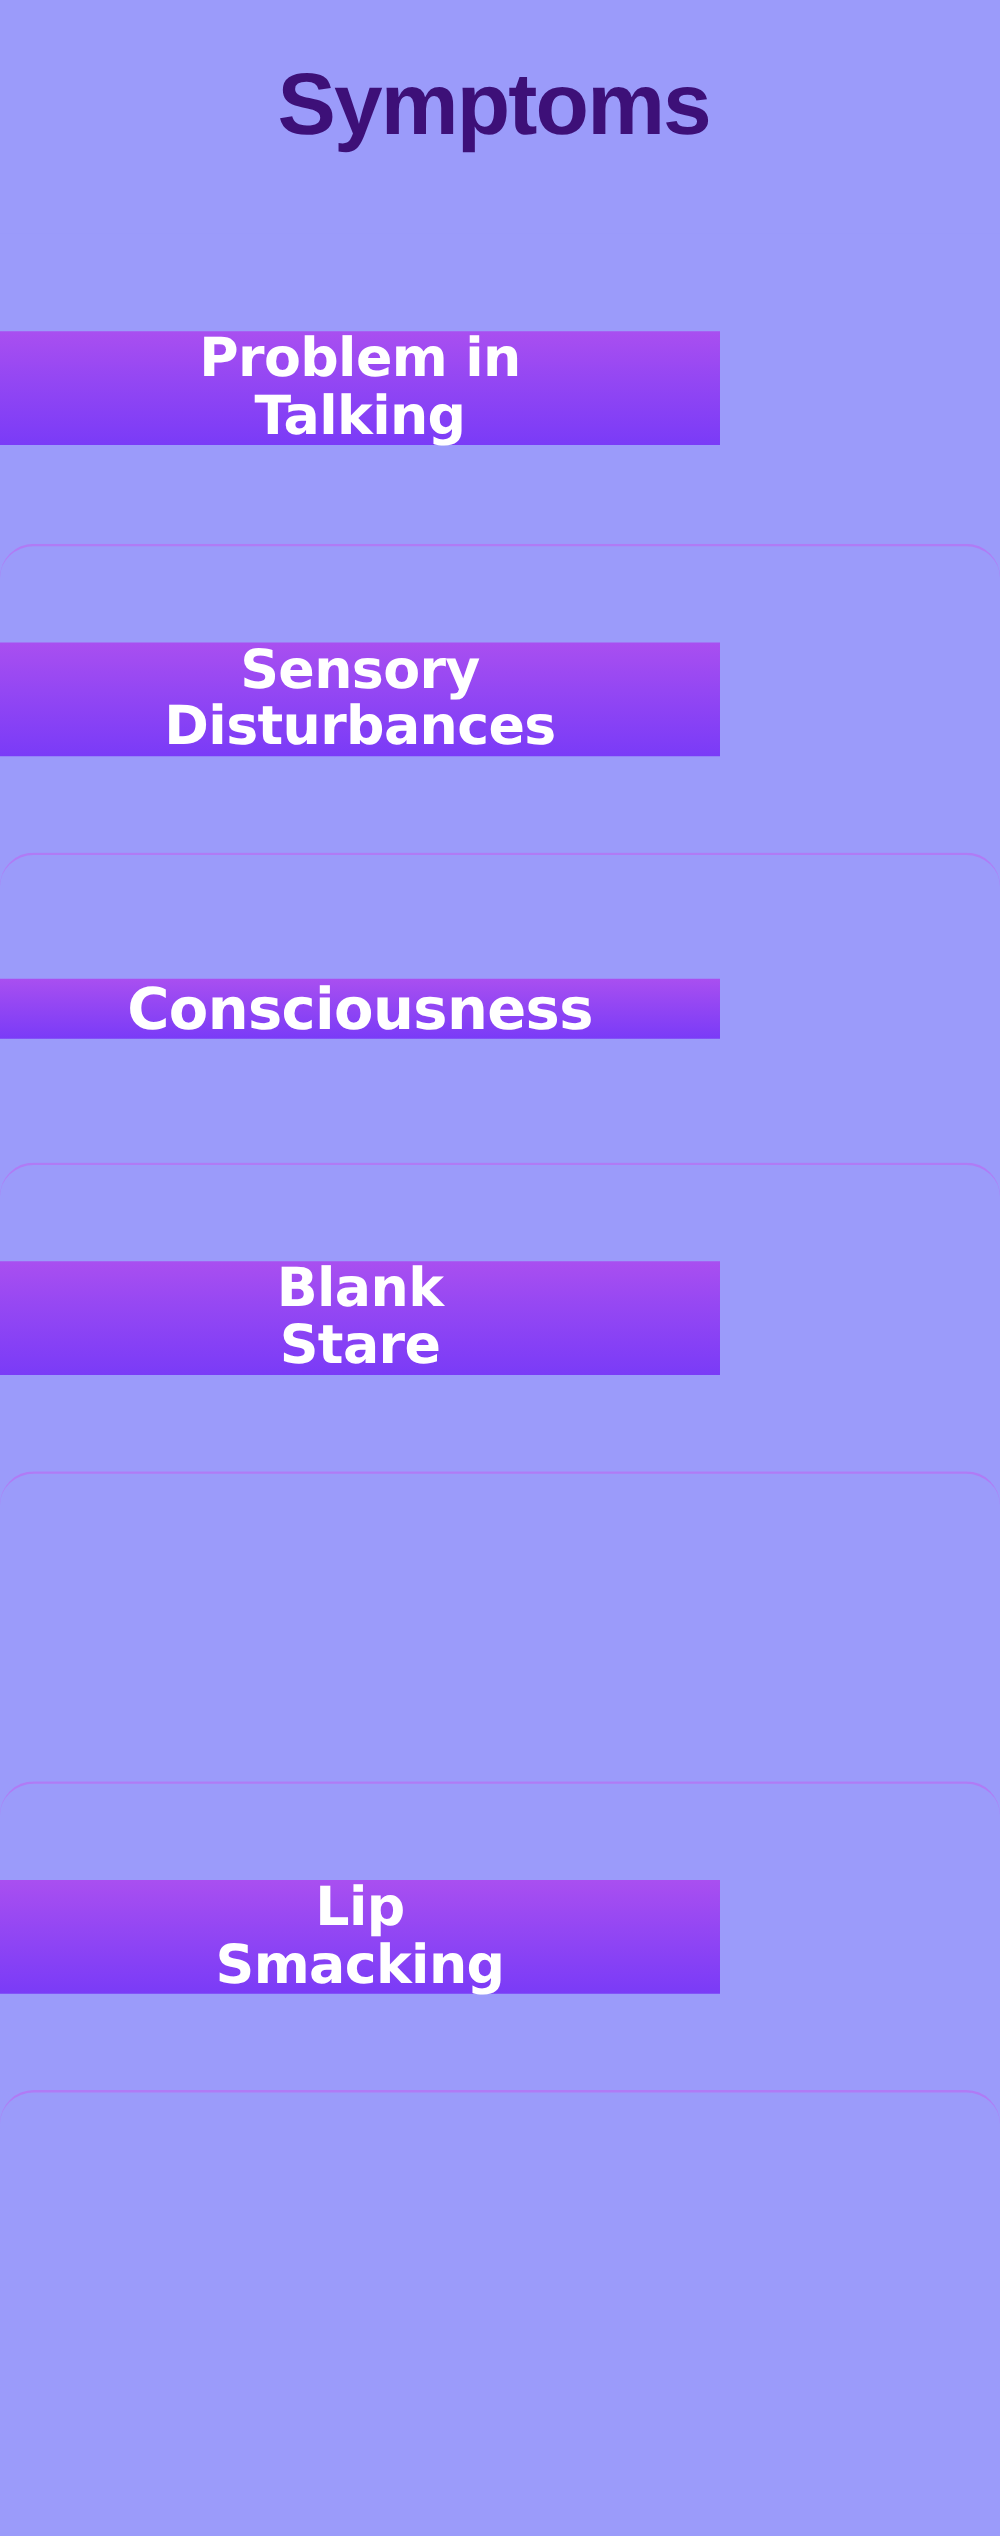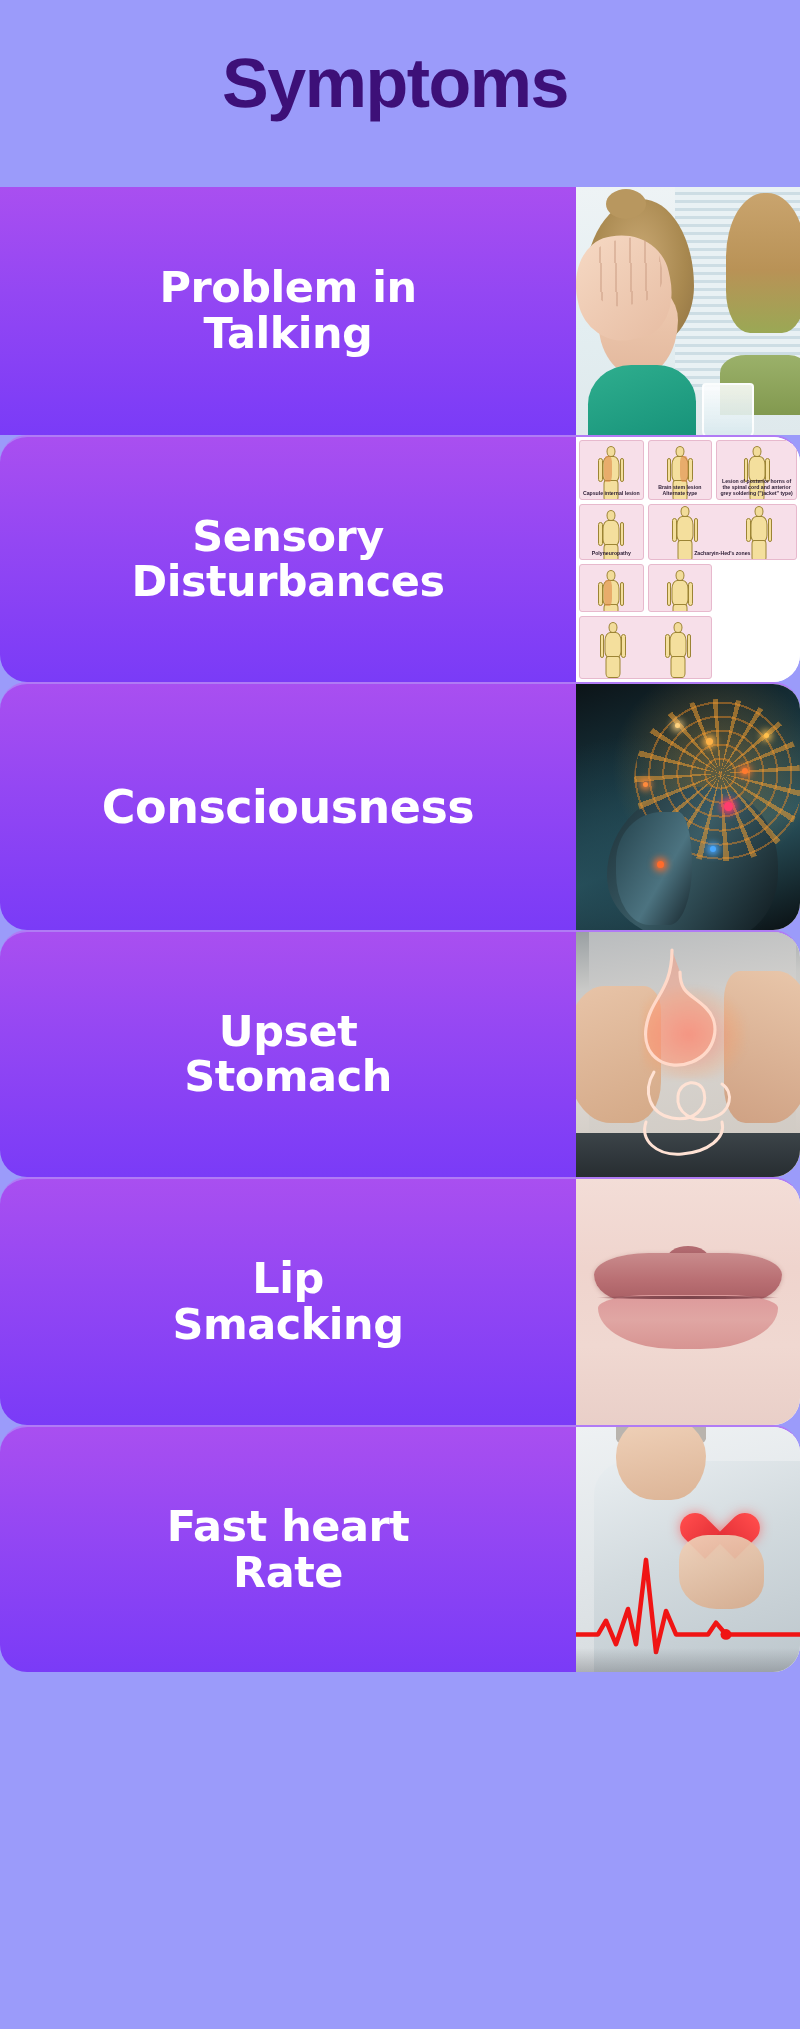--- a/index.html
+++ b/index.html
@@ -49,20 +49,21 @@
     left: 0; top: 187px;
     width: 800px;
     height: 1733px;
   }
   .row {
     position: relative;
     display: flex;
     width: 800px;
     height: 247.57px;
     overflow: hidden;
+    align-items: center;
   }
   .row + .row { border-top: 2px solid #b07bf5; border-radius: 27px; }
 
   .row-label {
     width: 576px;
     flex: 0 0 576px;
     background: linear-gradient(180deg, #a94ff0 0%, #9447f3 42%, #7a3bf7 100%);
     display: flex;
     align-items: center;
     justify-content: center;
@@ -510,26 +511,38 @@
           <span class="spark" style="color:#ff3d6e; left:66%; top:48%; width:9px; height:9px;"></span>
           <span class="spark" style="color:#ffd27f; left:44%; top:16%; width:5px; height:5px;"></span>
           <span class="spark" style="color:#4aa8ff; left:60%; top:66%; width:6px; height:6px;"></span>
           <span class="spark" style="color:#ff6b2b; left:36%; top:72%; width:7px; height:7px;"></span>
           <span class="spark" style="color:#ffc14d; left:84%; top:20%; width:5px; height:5px;"></span>
           <span class="spark" style="color:#ff8a3d; left:30%; top:40%; width:5px; height:5px;"></span>
         </div>
       </div>
     </div>
 
-
     <div class="row">
       <div class="row-label">
-        <div class="row-label-text">Upset
-Stomach</div>
-      </div>
+        <div class="row-label-text">Blank
+Stare</div>
+      </div>
+      <div class="row-media">
+        <div class="art art-face">
+          <svg viewBox="0 0 224 248" width="224" height="248" aria-hidden="true">
+            <ellipse cx="118" cy="126" rx="78" ry="98" fill="#ffffff" stroke="#111111" stroke-width="7"></ellipse>
+            <ellipse cx="88" cy="108" rx="7" ry="9" fill="#111111"></ellipse>
+            <ellipse cx="148" cy="108" rx="7" ry="9" fill="#111111"></ellipse>
+            <rect x="72" y="176" width="94" height="8" rx="1" fill="#111111"></rect>
+          </svg>
+        </div>
+      </div>
+    </div>
+
+    <div class="row">
       <div class="row-media">
         <div class="art art-stomach">
           <div class="st-shirt"></div>
           <div class="st-pants"></div>
           <div class="st-arm-l"></div>
           <div class="st-arm-r"></div>
           <div class="st-glow"></div>
           <svg viewBox="0 0 224 248" width="224" height="248" style="position:absolute;inset:0;" aria-hidden="true">
             <path d="M96 18 C96 60, 74 66, 70 96 C66 126, 92 140, 116 130 C140 120, 146 92, 130 76 C116 62, 104 62, 104 40" fill="rgba(255,150,120,.45)" stroke="#ffd9c9" stroke-width="3.2" stroke-linecap="round"></path>
             <path d="M78 140 C66 160, 74 182, 96 186 C118 190, 132 176, 128 160 C124 146, 104 148, 102 164
@@ -549,24 +562,20 @@
         <div class="art art-lips">
           <div class="lip-cupid"></div>
           <div class="lip-upper"></div>
           <div class="lip-lower"></div>
           <div class="lip-line"></div>
         </div>
       </div>
     </div>
 
     <div class="row">
-      <div class="row-label">
-        <div class="row-label-text">Fast heart
-Rate</div>
-      </div>
       <div class="row-media">
         <div class="art art-heart">
           <div class="hr-shirt"></div>
           <div class="hr-hair"></div>
           <div class="hr-head"></div>
           <div class="hr-heart-shape"></div>
           <div class="hr-hand"></div>
           <svg class="hr-ecg" viewBox="0 0 224 115" preserveAspectRatio="none" aria-hidden="true">
             <polyline points="0,86 22,86 30,72 40,96 52,60 60,96 70,10 80,104 90,62 100,86 132,86 140,74 150,86 224,86" fill="none" stroke="#f01414" stroke-width="4.5" stroke-linejoin="round" stroke-linecap="round"></polyline>
             <circle cx="150" cy="86" r="5.5" fill="#f01414"></circle>

